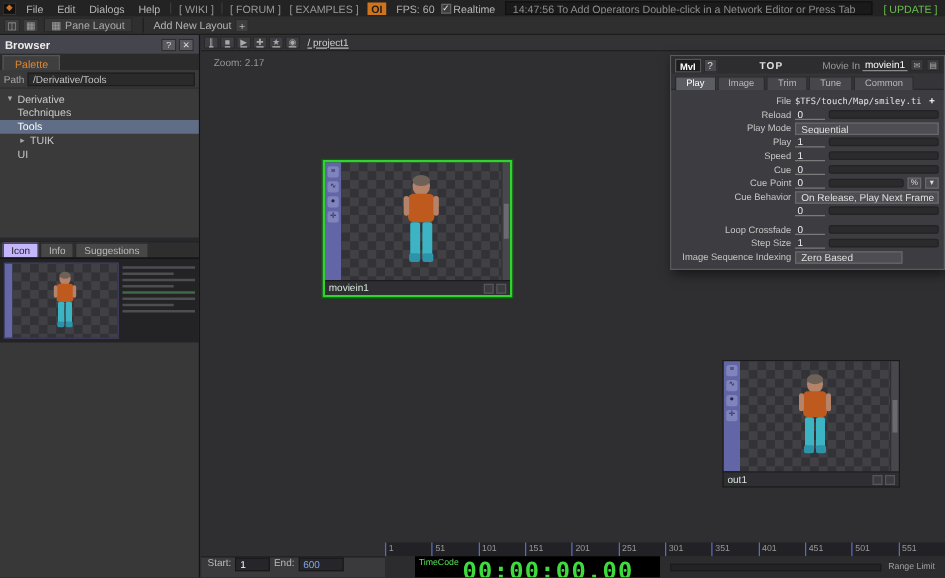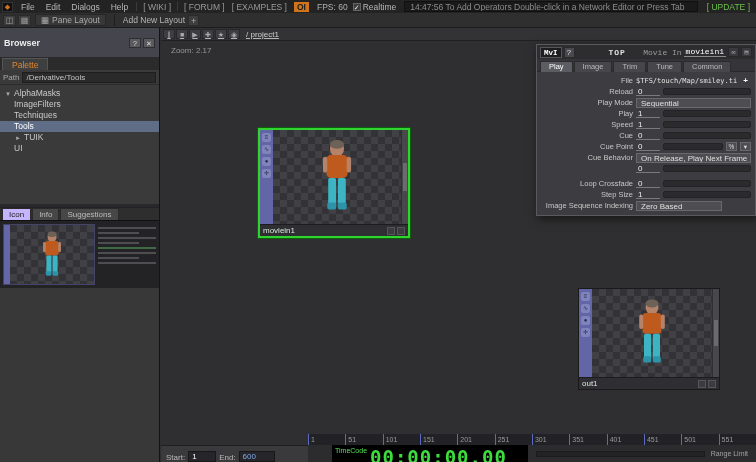--- a/index.html
+++ b/index.html
@@ -32,21 +32,21 @@
              font-size:8px; line-height:10px; text-align:center; }
   .pane-layout { display:flex; align-items:center; gap:3px; background:#383838; border:1px solid #262626;
                  height:12px; padding:0 5px; margin-left:2px; }
   .t2-div { width:1px; height:12px; background:#1e1e1e; margin:0 6px; }
   .add-layout { display:flex; align-items:center; gap:3px; color:#b5b5b5; }
   .add-box { width:11px; height:11px; background:#3e3e3e; border:1px solid #2a2a2a; text-align:center; line-height:10px; }
 
   
   .browser { position:absolute; top:28px; left:0; width:160px; bottom:0; background:#383838;
              border-right:1px solid #141414; display:flex; flex-direction:column; z-index:15; }
-  .browser-title { height:29px; background:#45454d; display:flex; align-items:center; padding:0 4px;
+  .browser-title { height:15px; background:#45454d; display:flex; align-items:center; padding:0 4px;
                    color:#ededed; font-weight:bold; font-size:9px; }
   .bt-spacer { flex:1; }
   .tiny-btn { width:12px; height:10px; background:#5a5a5f; border:1px solid #2e2e2e; text-align:center;
               line-height:9px; font-size:7px; color:#ddd; margin-left:2px; font-weight:normal; }
   .palette-row { height:13px; background:#2b2b2b; display:flex; align-items:flex-end; padding-left:2px; }
   .palette-tab { background:#3f3f3f; color:#e0862e; padding:0 9px; height:12px; line-height:12px;
                  font-size:8.5px; border:1px solid #555; border-bottom:none; }
   .path-row { height:15px; display:flex; align-items:center; gap:3px; padding:0 3px;
               background:#3a3a3a; font-size:8px; color:#a8a8a8; border-bottom:1px solid #2c2c2c; }
   .path-field { flex:1; background:#2a2a2a; border:1px solid #1e1e1e; height:11px; line-height:10px;
@@ -103,21 +103,21 @@
   .node-rightstrip::after { content:""; position:absolute; left:1px; right:1px; top:35%; height:30%;
                             background:#6a6a70; }
   .node-label { height:12px; background:#2e2e33; border-top:1px solid #1c1c1e; color:#d8e8d8;
                 font-size:8px; line-height:11px; padding:0 3px; display:flex; align-items:center; gap:2px; }
   .node-label .nl-text { flex:1; overflow:hidden; white-space:nowrap; }
   .flag { width:8px; height:8px; background:#3c3c40; border:1px solid #55555a; }
 
   
   .params { position:absolute; left:536px; top:44px; width:220px; background:#3d3d41;
             border:1px solid #5a5a5e; box-shadow:2px 3px 9px rgba(0,0,0,.55); font-size:8px; z-index:18; }
-  .p-header { height:14px; background:#2d2d30; display:flex; align-items:center; gap:2px; padding:0 3px;font-family:Liberation Mono, monospace; }
+  .p-header { height:14px; background:#2d2d30; display:flex; align-items:center; gap:2px; padding:0 3px; }
   .mvi { background:#1d1d1f; color:#fff; font-weight:bold; padding:0 3px; height:11px; line-height:11px;
          border:1px solid #55555a; font-size:7.5px; }
   .p-help { width:11px; height:11px; background:#4a4a4e; border:1px solid #2a2a2c; text-align:center;
             line-height:10px; color:#ddd; }
   .p-top { margin-left:32px; color:#e2e2e2; font-weight:bold; letter-spacing:1px; font-size:8px; }
   .p-family { margin-left:auto; color:#9a9a9a; }
   .p-name { color:#fff; border-bottom:1px solid #8a8a8a; padding:0 2px; }
   .p-hicon { width:11px; height:10px; background:#3a3a3e; border:1px solid #28282a; text-align:center;
              line-height:9px; font-size:6.5px; color:#aaa; }
   .p-tabs { height:13px; display:flex; background:#353539; border-bottom:1px solid #28282a;
@@ -135,21 +135,21 @@
   .p-field { min-width:24px; border-bottom:1px solid #7a7a7a; color:#efefef; padding:0 2px; height:9px; line-height:9px; }
   .p-groove { flex:1; height:7px; background:#2b2b2e; border:1px solid #232325; border-radius:2px; }
   .p-drop { flex:1; height:10px; background:#4d4d52; border:1px solid #68686d; line-height:9px;
             padding:0 4px; color:#e0e0e0; white-space:nowrap; overflow:hidden; }
   .p-drop.narrow { flex:0 0 86px; }
   .p-pct { width:11px; height:9px; background:#4d4d52; border:1px solid #68686d; text-align:center;
            line-height:8px; font-size:6.5px; color:#ddd; }
 
   
   .timeline-left { position:absolute; left:161px; bottom:0; width:147px; height:17px; background:#3a3a3d;
-                   border-top:1px solid #1e1e1e; display:flex; align-items:flex-end; gap:3px;
+                   border-top:1px solid #1e1e1e; display:flex; align-items:flex-start; gap:3px;
                    padding:0 5px; font-size:8px; color:#b9b9b9; z-index:16; }
   .tl-field { background:#26262a; border:1px solid #18181a; padding:0 3px; height:11px; line-height:10px;
               color:#fff; min-width:28px; }
   .tl-field.end { min-width:36px; color:#7fa8e8; }
   .ruler { position:absolute; left:308px; bottom:17px; right:0; height:12px; background:#222226;
            border-top:1px solid #303034; display:flex; font-size:7px; color:#9a9a9a; z-index:16; }
   .tick { flex:1; border-left:1px solid #5a6ac0; padding-left:2px; line-height:12px; }
   .timecode-row { position:absolute; left:308px; bottom:0; right:0; height:17px; background:#2c2c2f;
                   display:flex; align-items:stretch; z-index:16; }
   .tc-box { width:196px; margin-left:24px; background:#000; display:flex; align-items:flex-start;
@@ -209,24 +209,21 @@
   <div class="palette-row">
     <div class="palette-tab">Palette</div>
   </div>
   <div class="path-row">
     <span>Path</span>
     <div class="path-field">/Derivative/Tools</div>
   </div>
   <div class="tree">
     <div class="tree-row lvl0">
       <span class="arrow">▾</span>
-      <span>AlphaMasks</span>
-    </div>
-    <div class="tree-row lvl1">
-      <span>ImageFilters</span>
+      <span>Derivative</span>
     </div>
     <div class="tree-row lvl1">
       <span>Techniques</span>
     </div>
     <div class="tree-row lvl1 sel">
       <span>Tools</span>
     </div>
     <div class="tree-row lvl1">
       <span class="arrow">▸</span>
       <span>TUIK</span>

